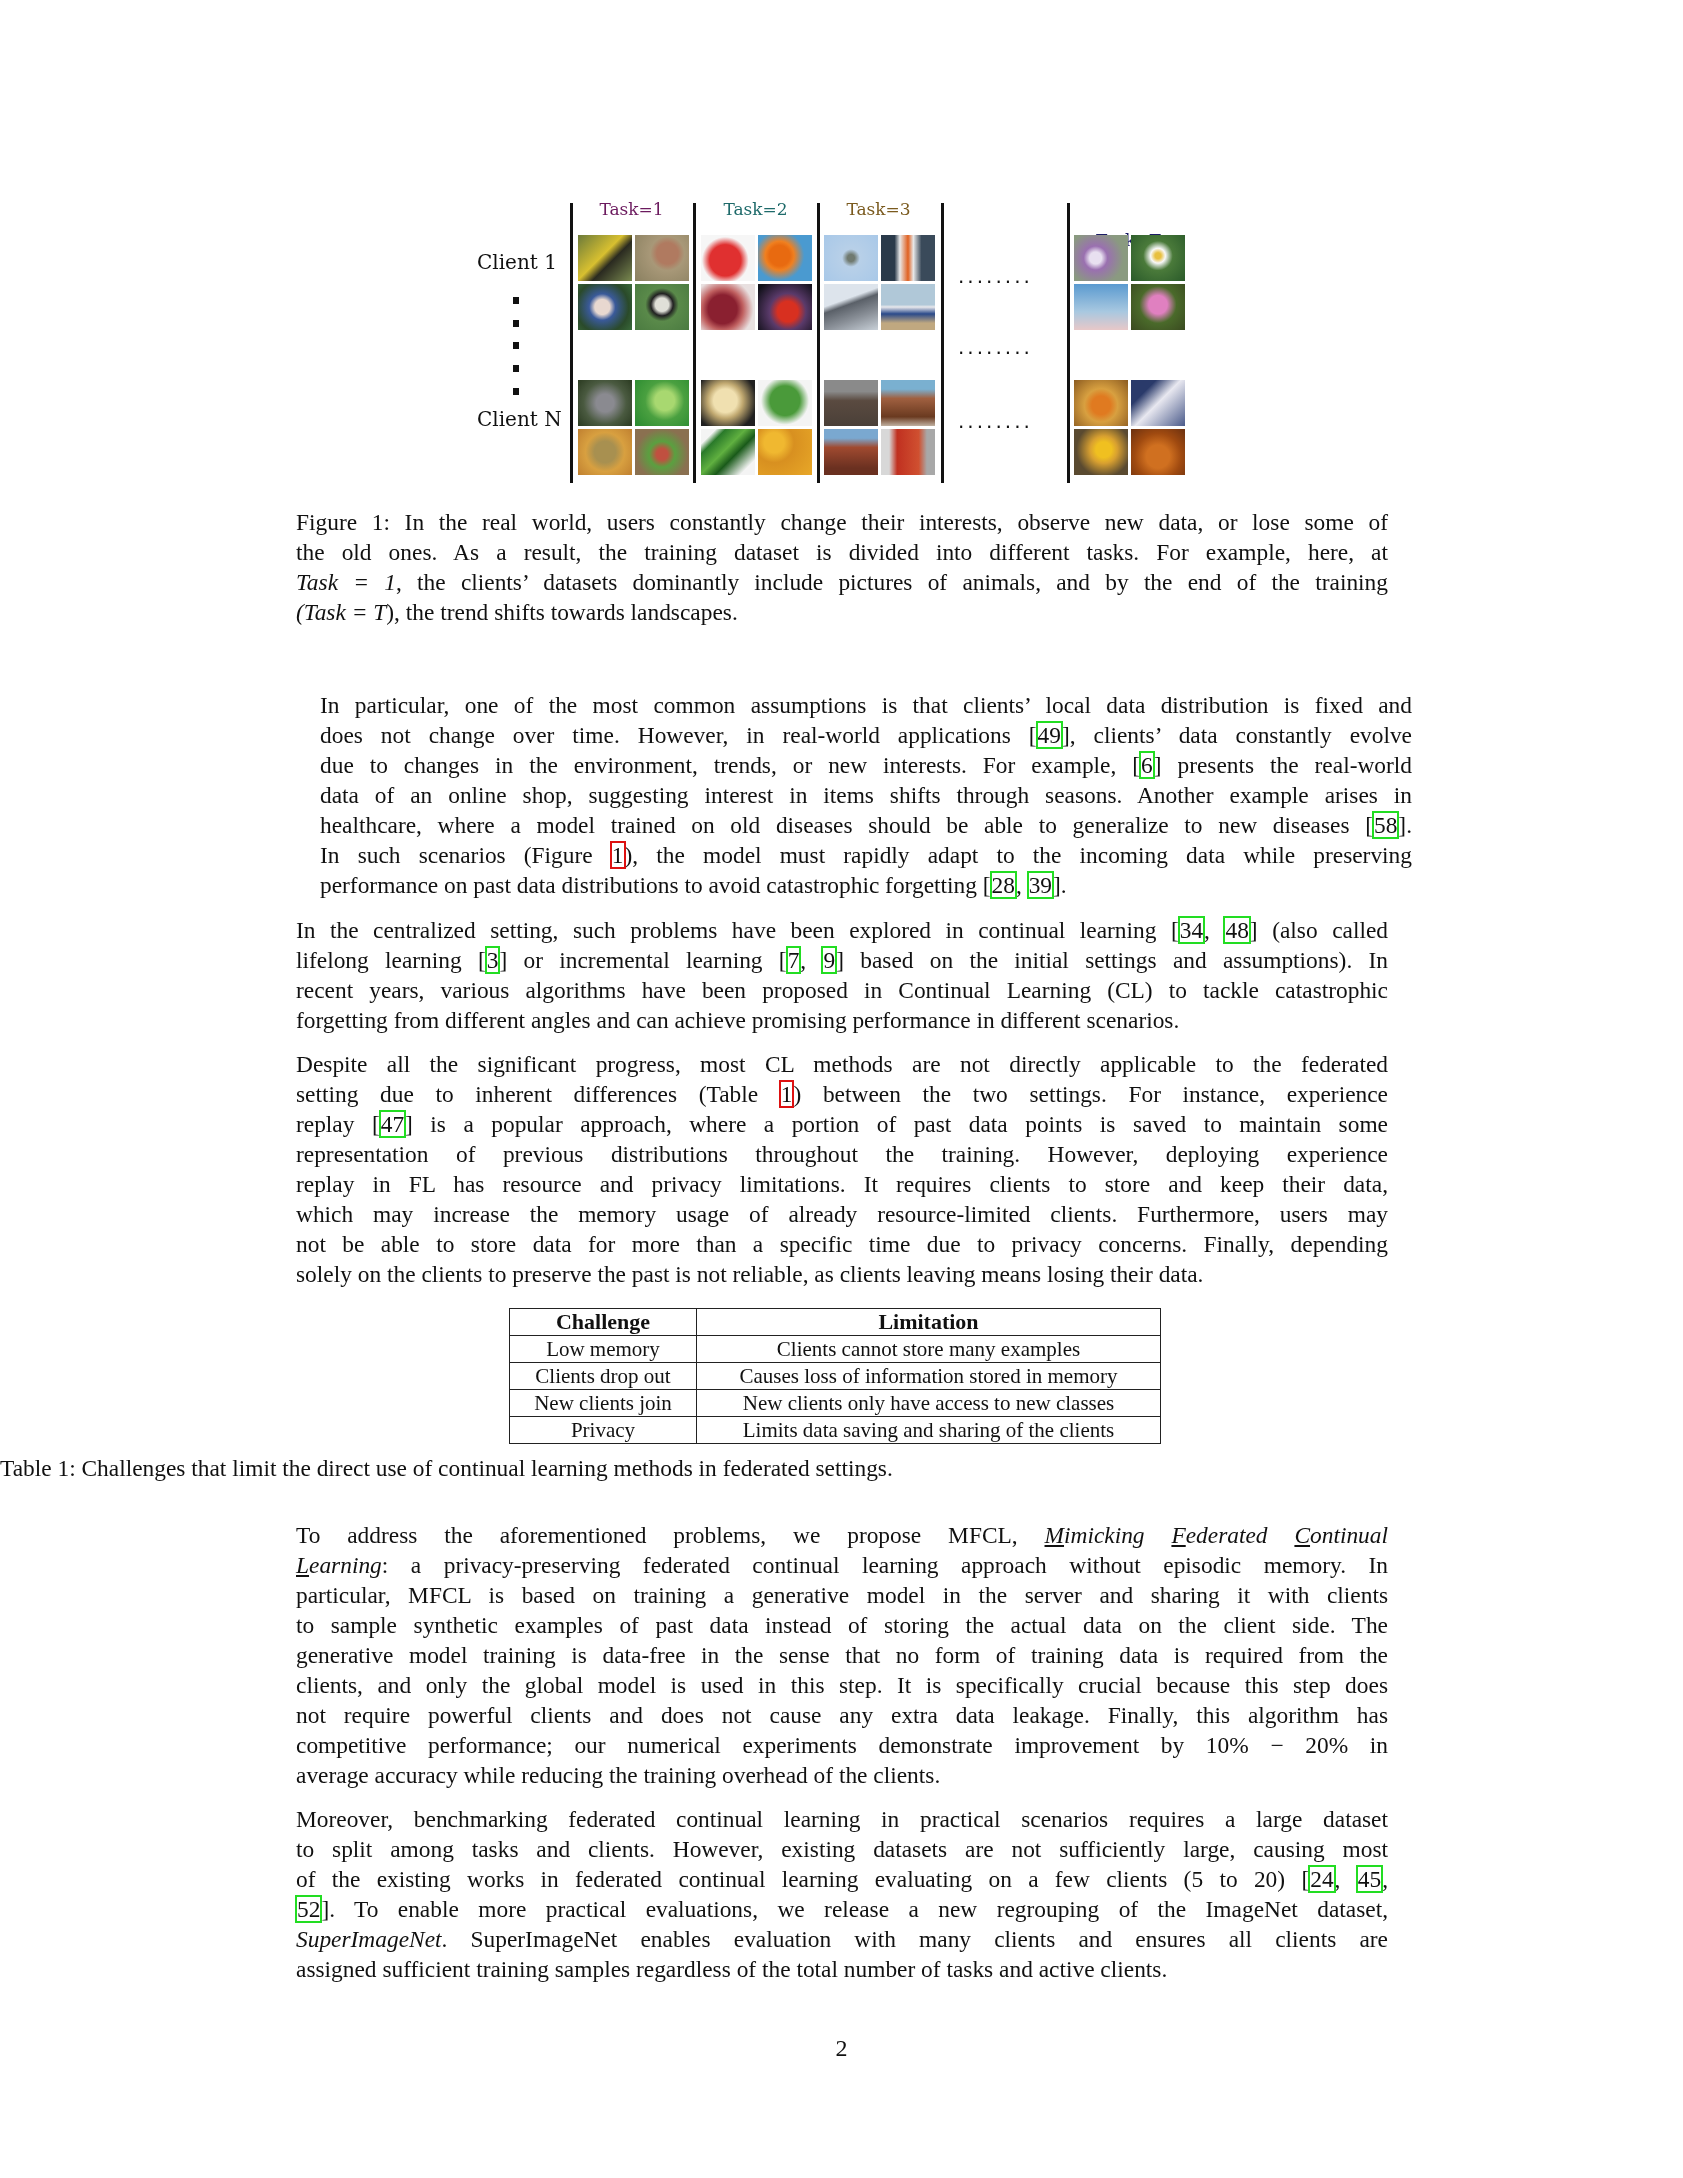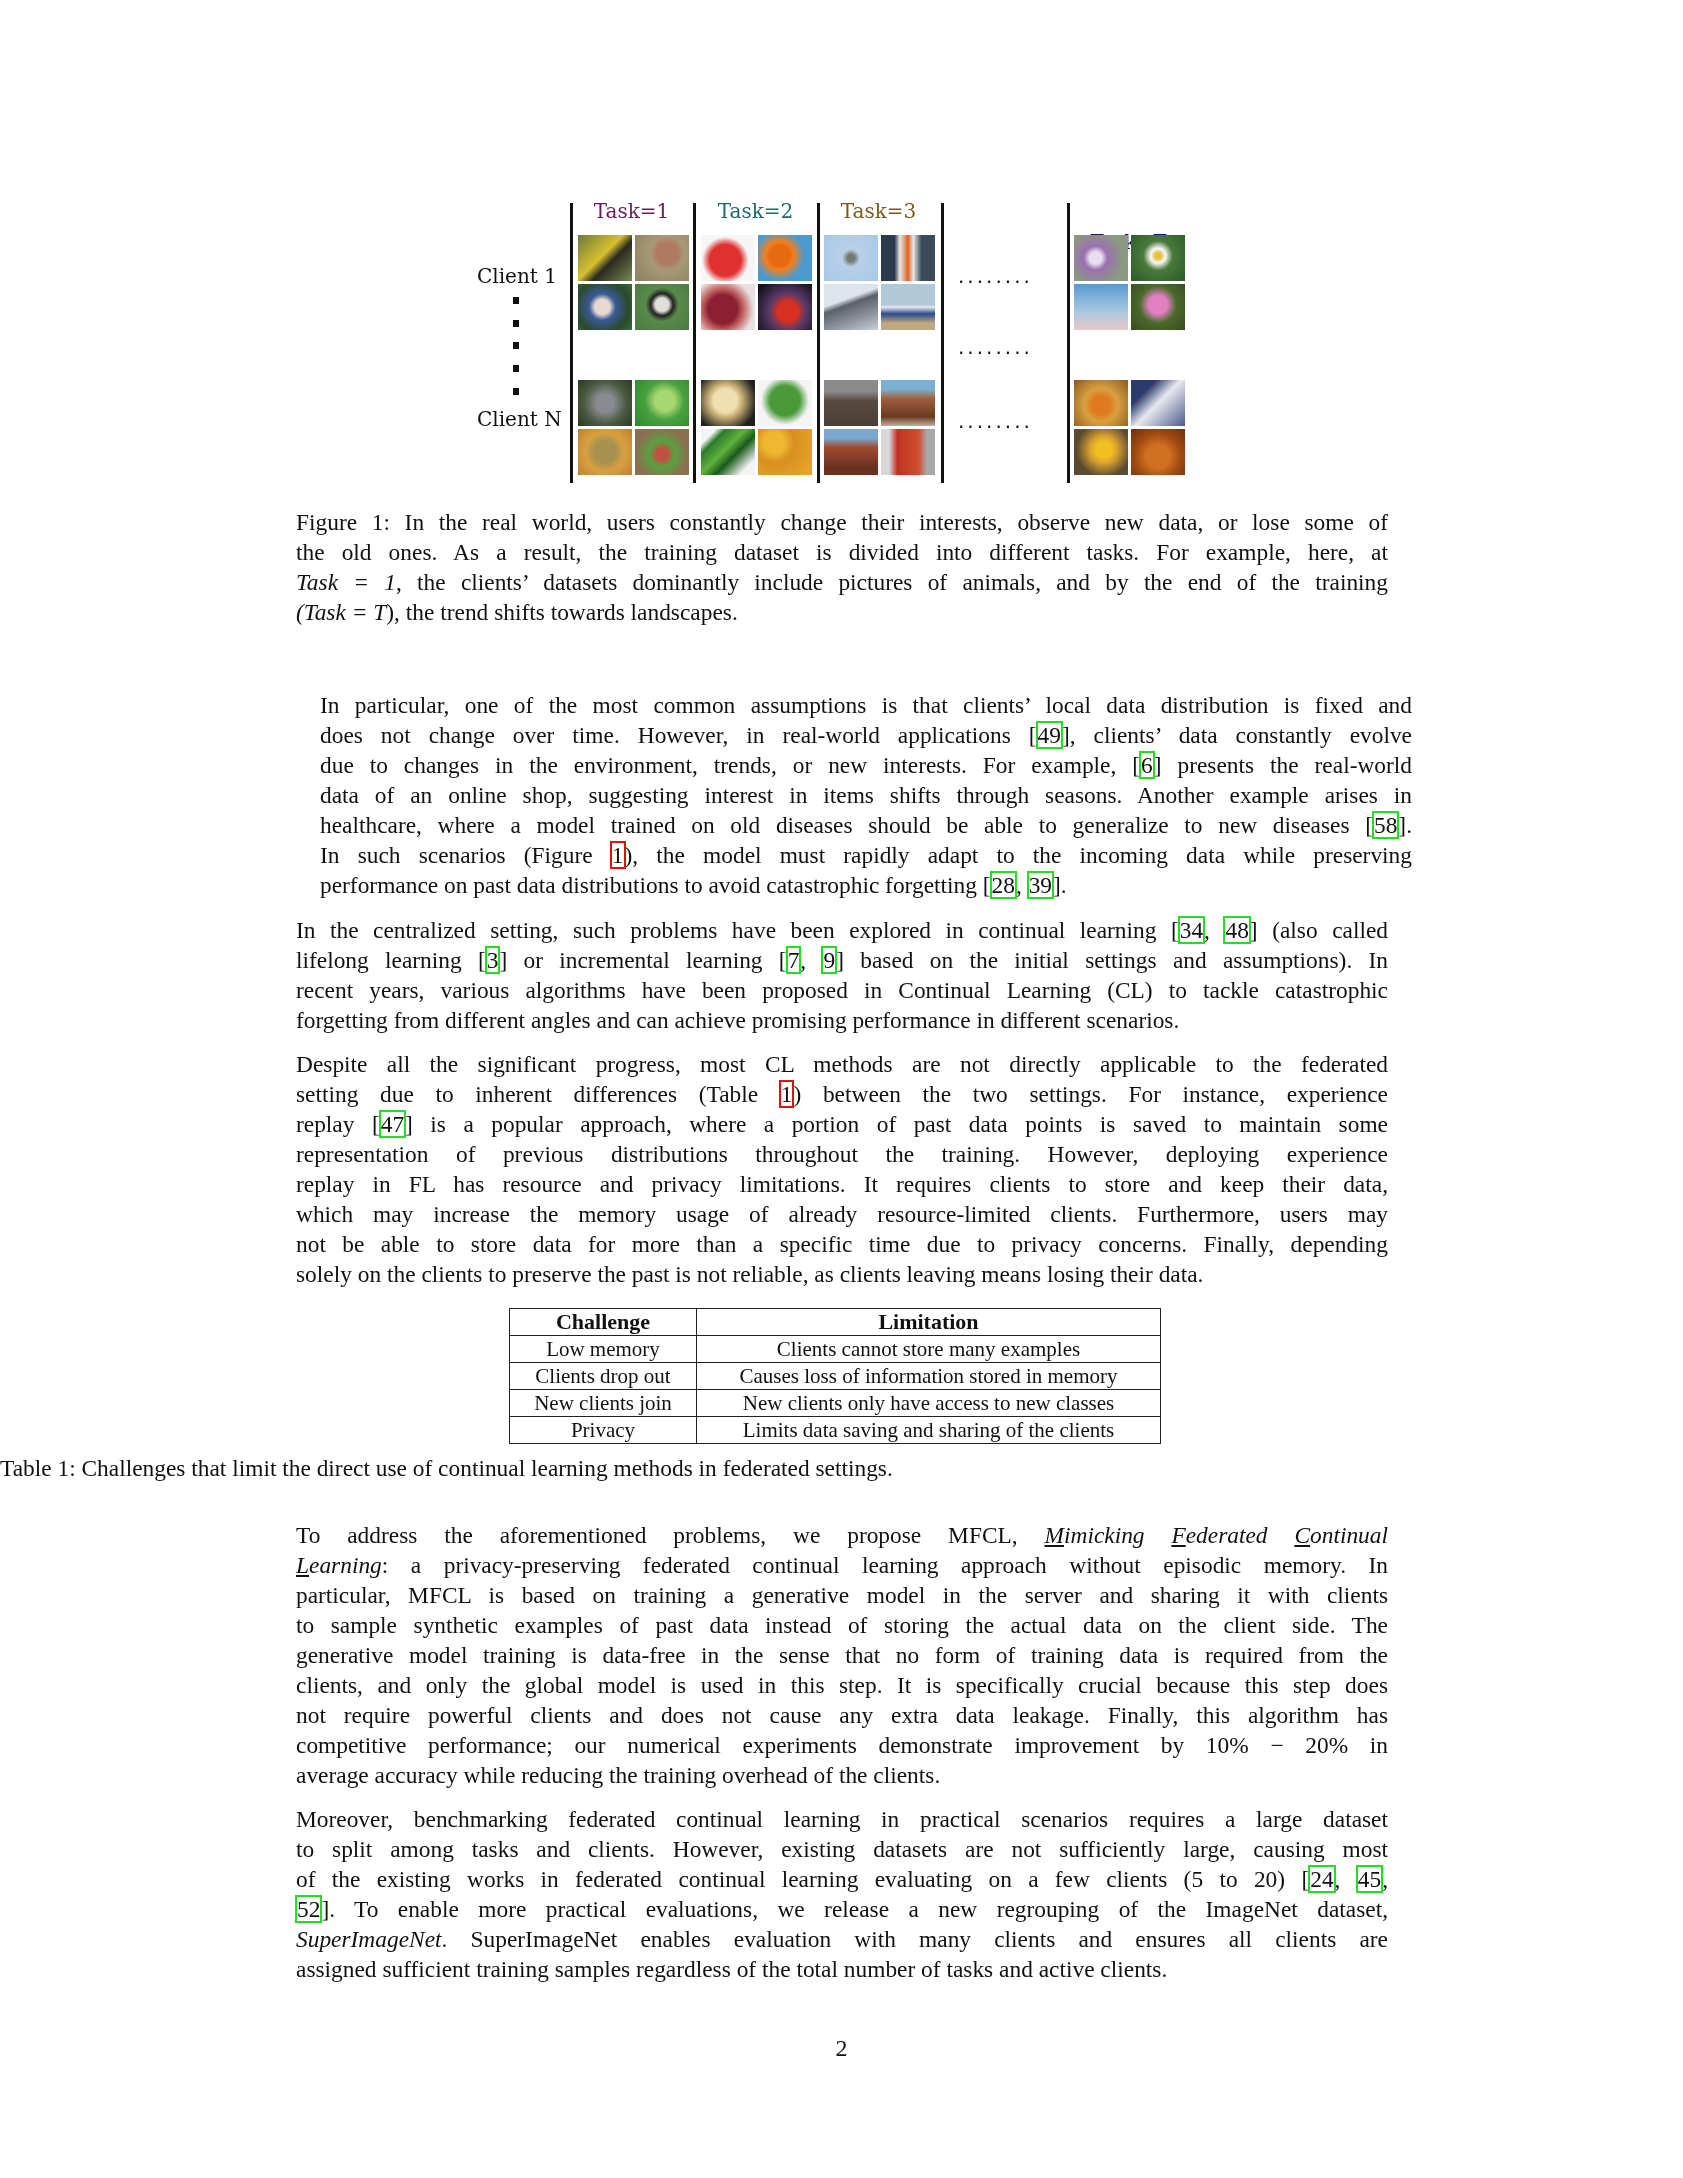--- a/index.html
+++ b/index.html
@@ -2,21 +2,21 @@
 <html><head>
 <meta charset="utf-8">
 <style>
   html, body { margin:0; padding:0; background:#ffffff; }
   body { width:1683px; height:2178px; position:relative; overflow:hidden;
          font-family:"Liberation Serif", "DejaVu Serif", serif; color:#111; }
 
   
   #figure { position:absolute; left:465px; top:193px; width:752px; height:292px; }
   .vline { position:absolute; top:10px; width:3px; height:280px; background:#111; }
-  .task-label { position:absolute; top:6px; font-family:"DejaVu Serif", serif; font-size:20px; text-align:center; width:109px; }
+  .task-label { position:absolute; top:6px; font-family:"DejaVu Serif", serif; font-size:17px; text-align:center; width:109px; }
   .client-label { position:absolute; left:12px; font-family:"DejaVu Serif", serif; font-size:20px; color:#111; }
   .vdot { position:absolute; left:48px; width:6px; height:7px; background:#111; }
   .hdots { position:absolute; font-size:20px; letter-spacing:3px; color:#111; font-family:"DejaVu Sans", sans-serif; }
   .grid { position:absolute; display:grid; grid-template-columns:54px 54px; grid-template-rows:46px 46px; gap:3px; }
   .img { width:54px; height:46px; }
 
   
   .para { position:absolute; left:296px; width:1092px; font-size:23.4px; line-height:30px; text-align:justify; }
   .para .line { display:block; text-align:justify; text-align-last:justify; white-space:nowrap; }
   .para .line.last { text-align-last:left; }
@@ -43,21 +43,21 @@
   <div class="vline" style="left:228px;"></div>
   <div class="vline" style="left:352px;"></div>
   <div class="vline" style="left:476px;"></div>
   <div class="vline" style="left:602px;"></div>
 
   <div class="task-label" style="left:112px; color:#6b1a5e;">Task=1</div>
   <div class="task-label" style="left:236px; color:#1e6a6a;">Task=2</div>
   <div class="task-label" style="left:359px; color:#7a5a1e;">Task=3</div>
   <div class="task-label" style="left:609px; color:#1c1c66;margin-top:31px;">Task=T</div>
 
-  <div class="client-label" style="top:71px;">Client 1</div>
+  <div class="client-label" style="top:57px;">Client 1</div>
   <div class="vdot" style="top:104px;"></div>
   <div class="vdot" style="top:127px;"></div>
   <div class="vdot" style="top:149px;"></div>
   <div class="vdot" style="top:172px;"></div>
   <div class="vdot" style="top:195px;"></div>
   <div class="client-label" style="top:214px;">Client N</div>
 
   <div class="hdots" style="left:493px; top:71px;">........</div>
   <div class="hdots" style="left:493px; top:142px;">........</div>
   <div class="hdots" style="left:493px; top:216px;">........</div>

